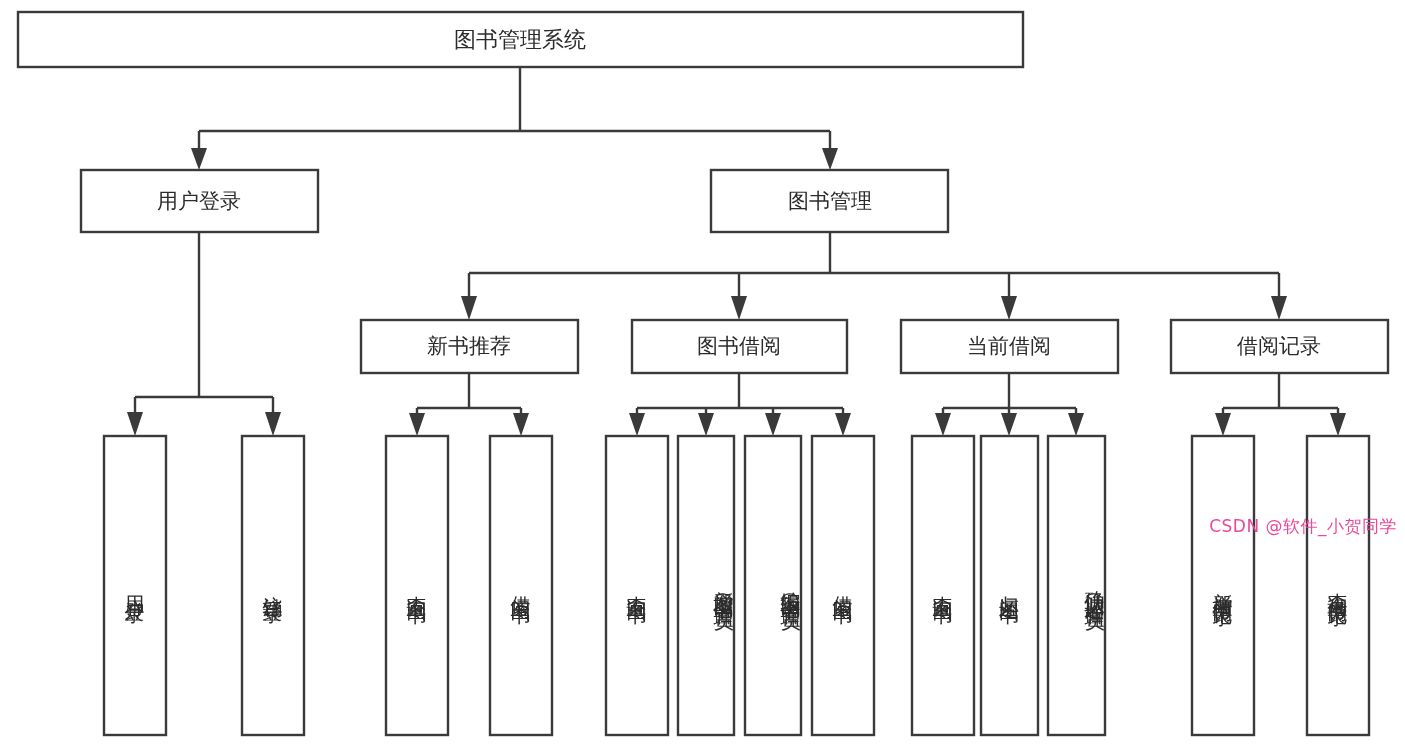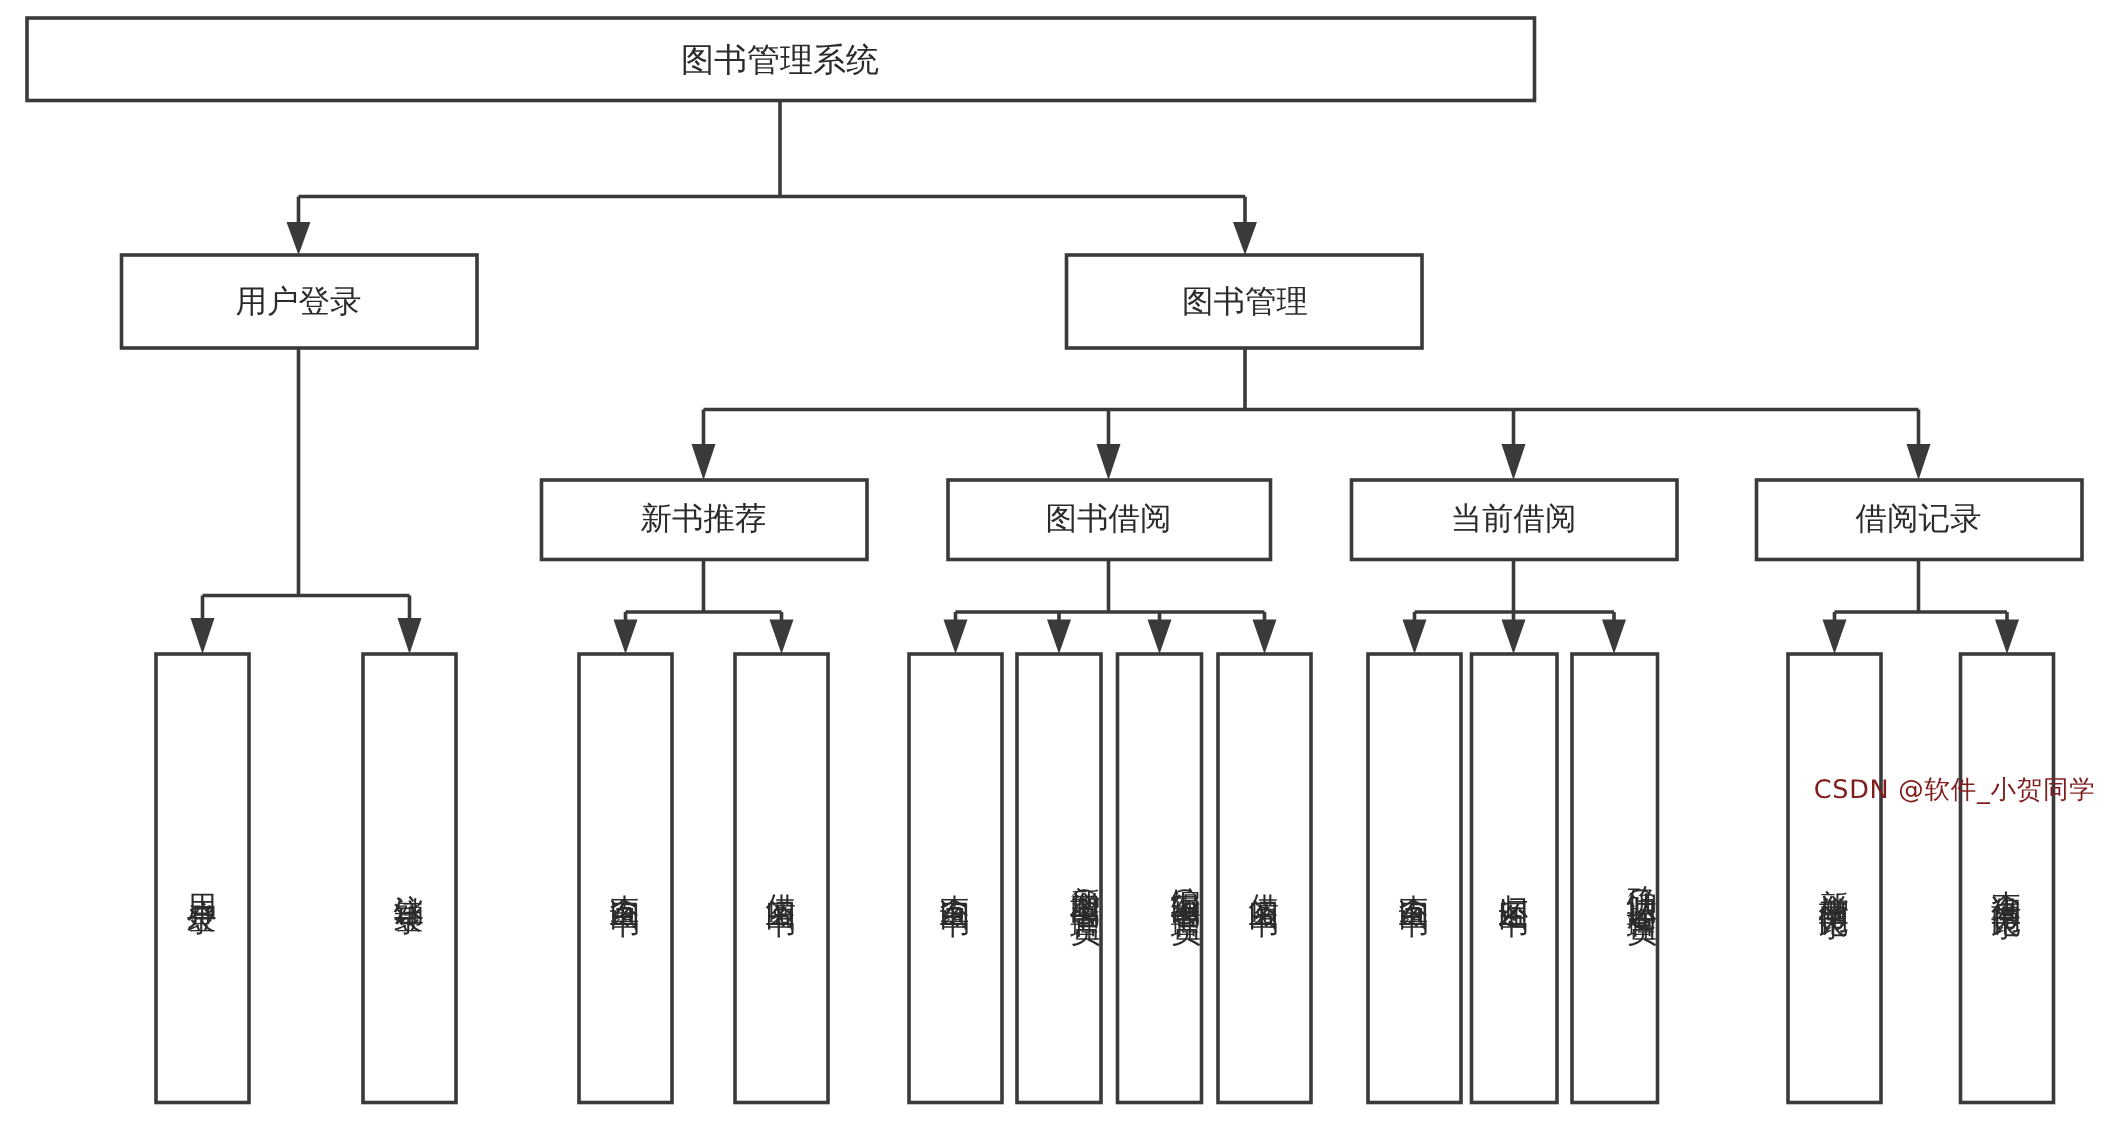--- a/index.html
+++ b/index.html
@@ -72,21 +72,21 @@
   }
   .vlabel.centered {
     align-items: center;
   }
   .watermark {
     position: absolute;
     right: 8px;
     bottom: 4px;
     font-family: "DejaVu Sans", "Liberation Sans", sans-serif;
     font-size: 17px;
-    color: #7f1d1d;
+    color: #ec4899;
     letter-spacing: 0.5px;
     white-space: nowrap;
   }
 </style>
 </head>
 <body>
 
 <div id="diagram-root">
 
   <svg id="flowchart" viewBox="0 0 1405 747" xmlns="http://www.w3.org/2000/svg">

